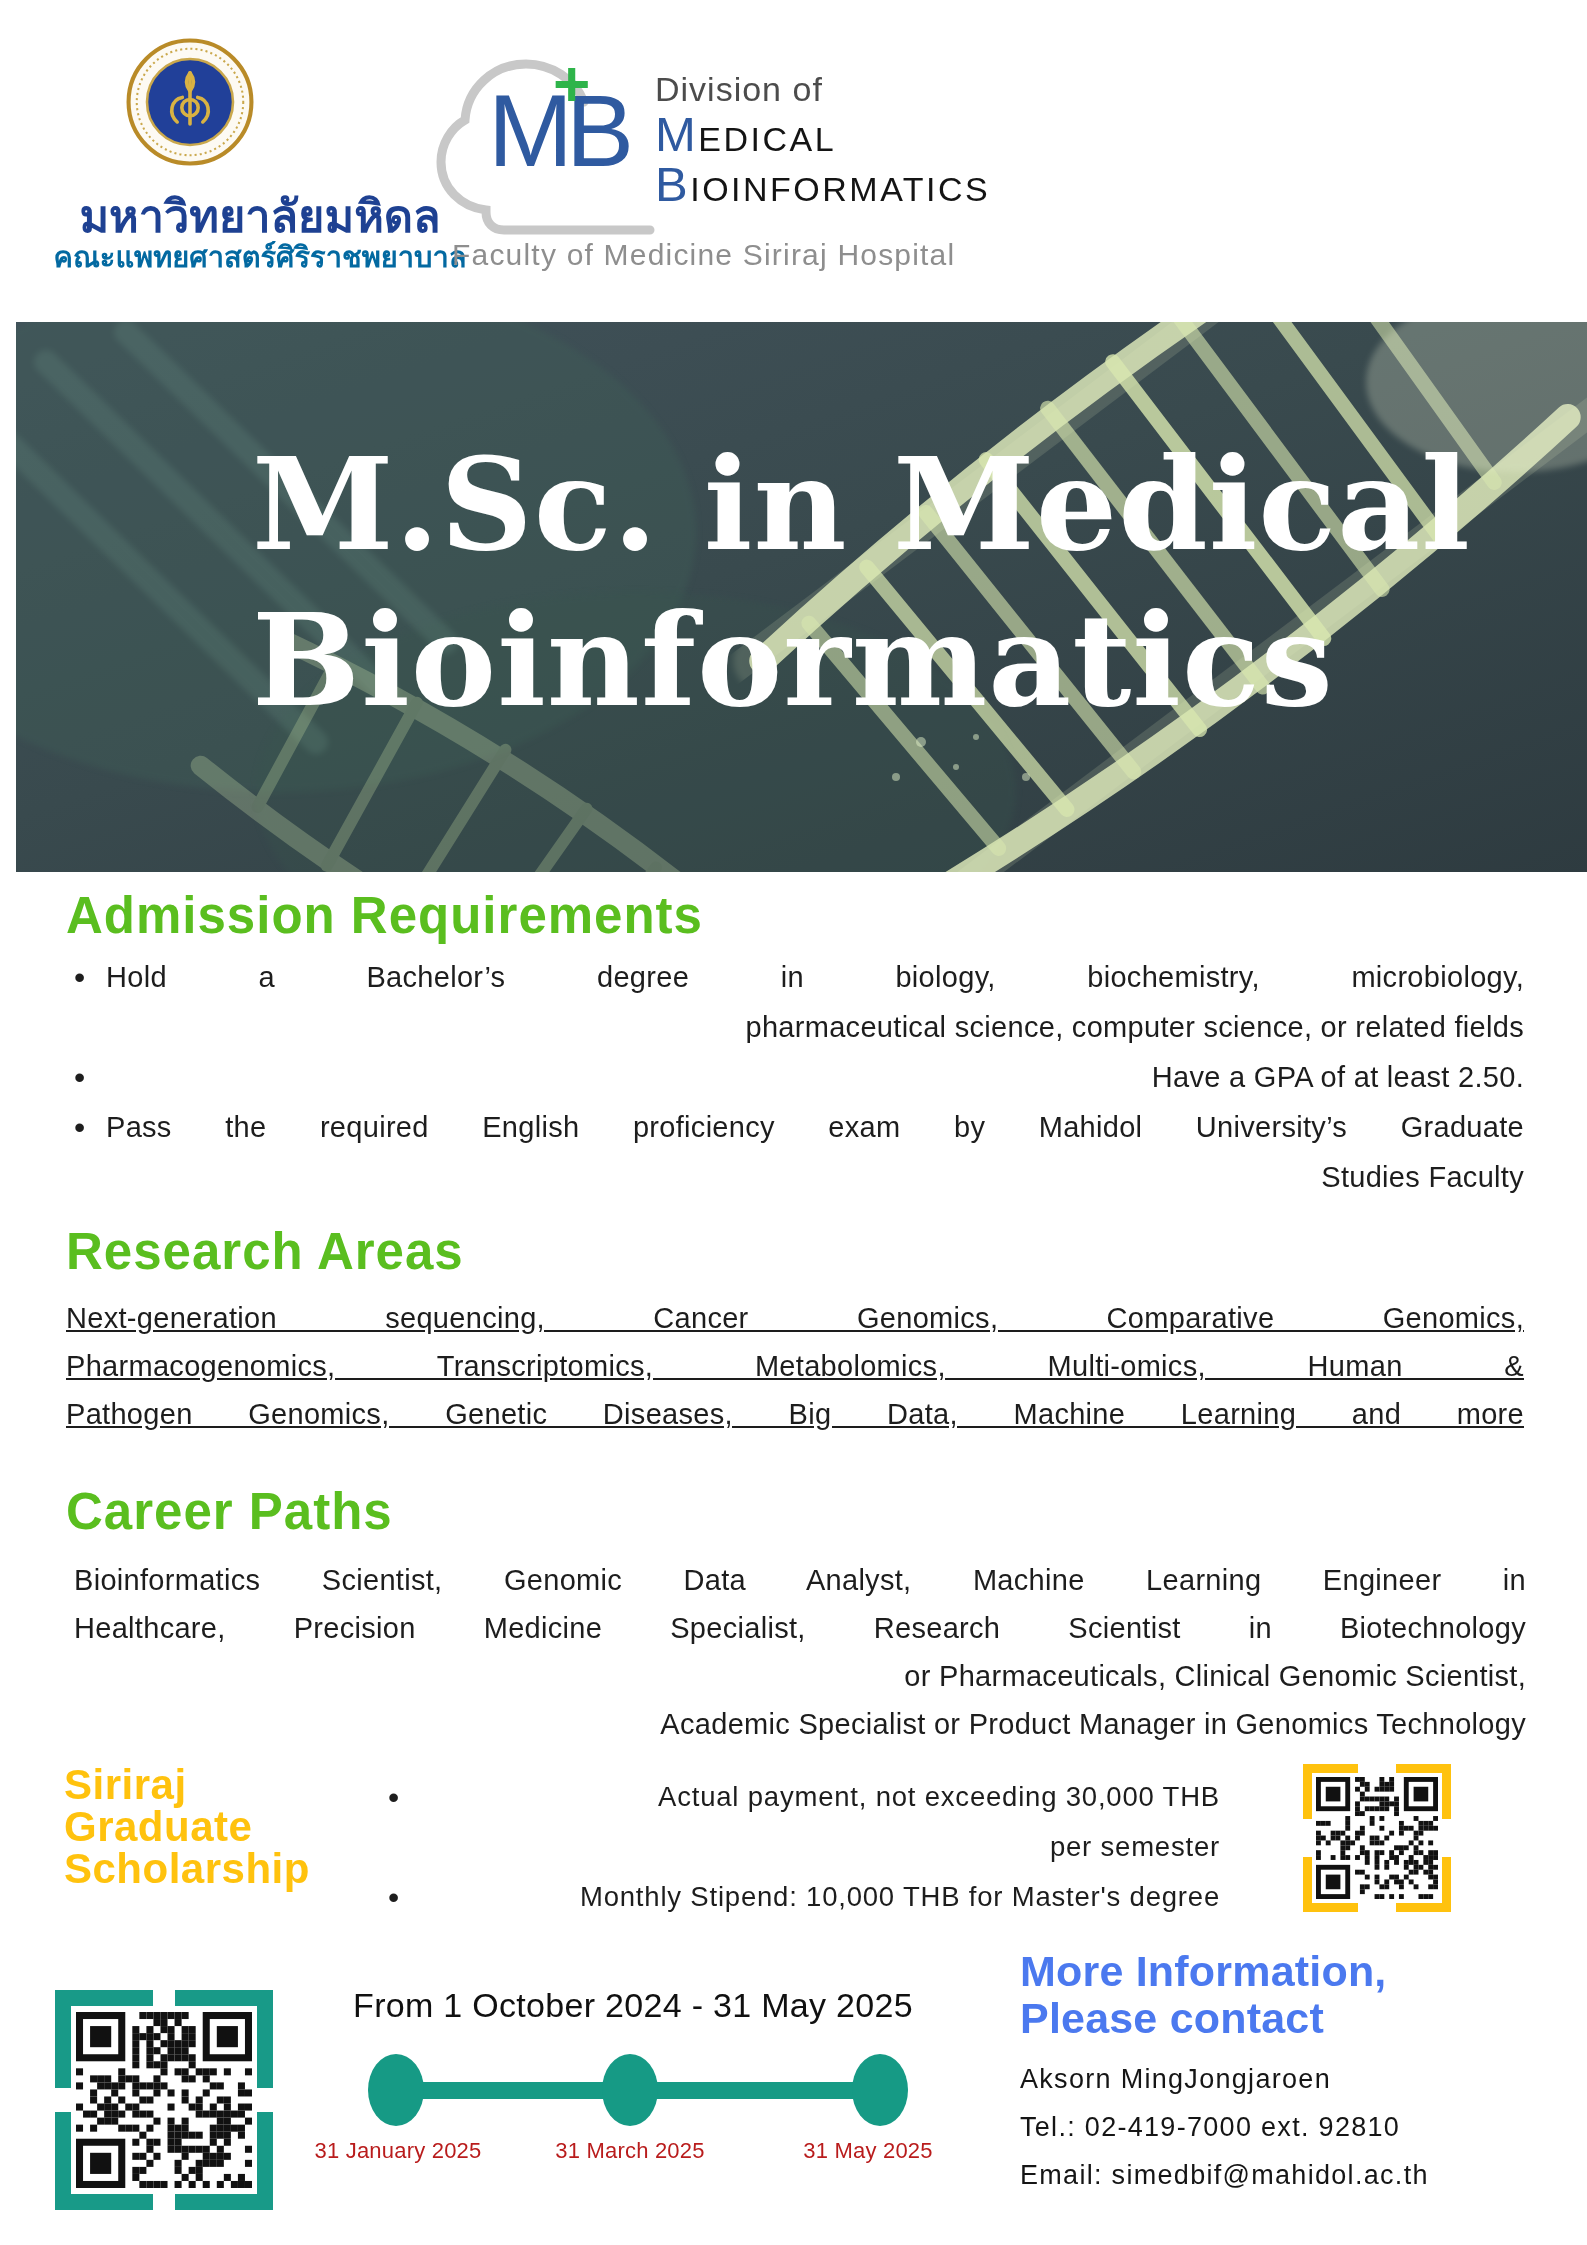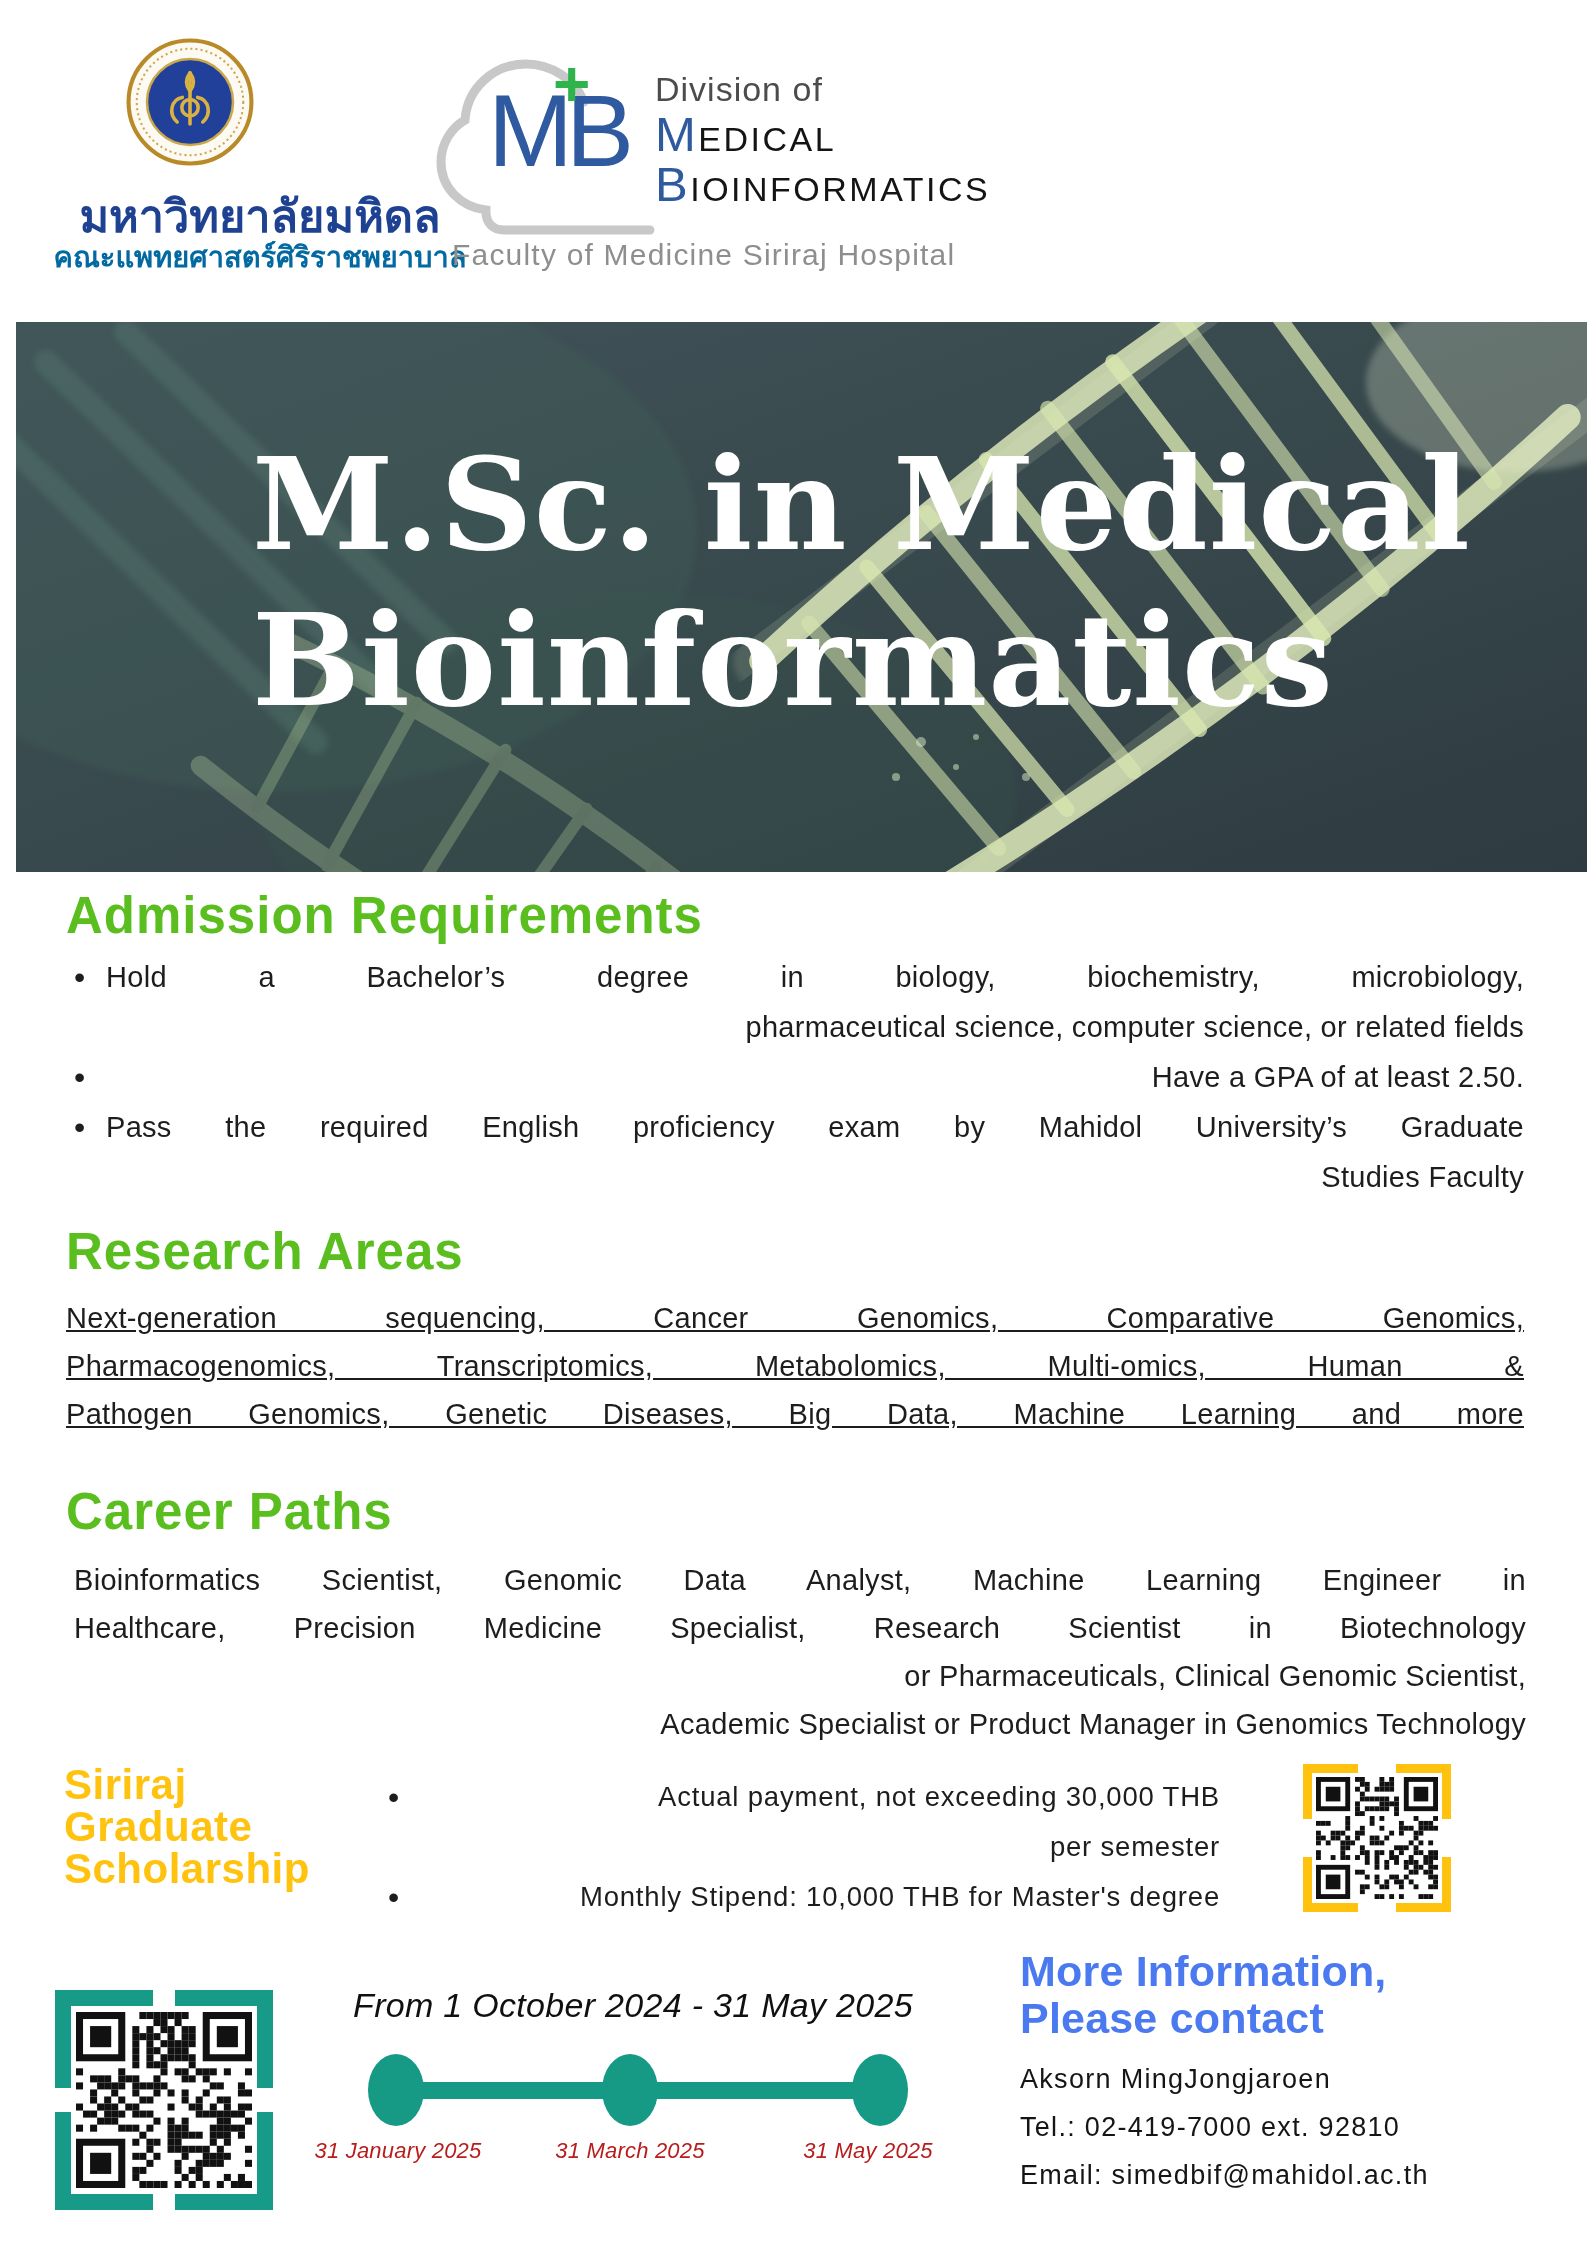--- a/index.html
+++ b/index.html
@@ -69,21 +69,21 @@
   .qr-big{left:55px;top:1990px;width:218px;height:220px;}
   .qr-big .pad{inset:16px;}
   .qr-big svg{inset:21px;width:176px;height:178px;}
   .qr-big .corner{width:78px;height:78px;}
   .qr-big .c-tl{top:0;left:0;border-top:20px solid #189a88;border-left:20px solid #189a88;}
   .qr-big .c-tr{top:0;right:0;border-top:20px solid #189a88;border-right:20px solid #189a88;}
   .qr-big .c-bl{bottom:0;left:0;border-bottom:20px solid #189a88;border-left:20px solid #189a88;}
   .qr-big .c-br{bottom:0;right:0;border-bottom:20px solid #189a88;border-right:20px solid #189a88;}
 
   
-  .timeline{position:absolute;left:288px;top:1986px;width:690px;height:215px;font-style:italic;}
+  .timeline{position:absolute;left:288px;top:1986px;width:690px;height:215px;}
   .tl-range{position:absolute;left:0;top:0;width:100%;text-align:center;
             font-size:34px;font-weight:500;letter-spacing:.3px;color:#101010;}
   .tl-bar{position:absolute;left:106px;top:96px;width:488px;height:17px;background:#169a85;}
   .tl-dot{position:absolute;width:56px;height:72px;border-radius:50%;background:#169a85;top:68px;}
   .tl-dot1{left:80px;}
   .tl-dot2{left:314px;}
   .tl-dot3{left:564px;}
   .tl-label{position:absolute;top:152px;transform:translateX(-50%);white-space:nowrap;
             font-size:22px;font-weight:500;letter-spacing:.2px;color:#b91c1c;}
   .tl-l1{left:110px;}

